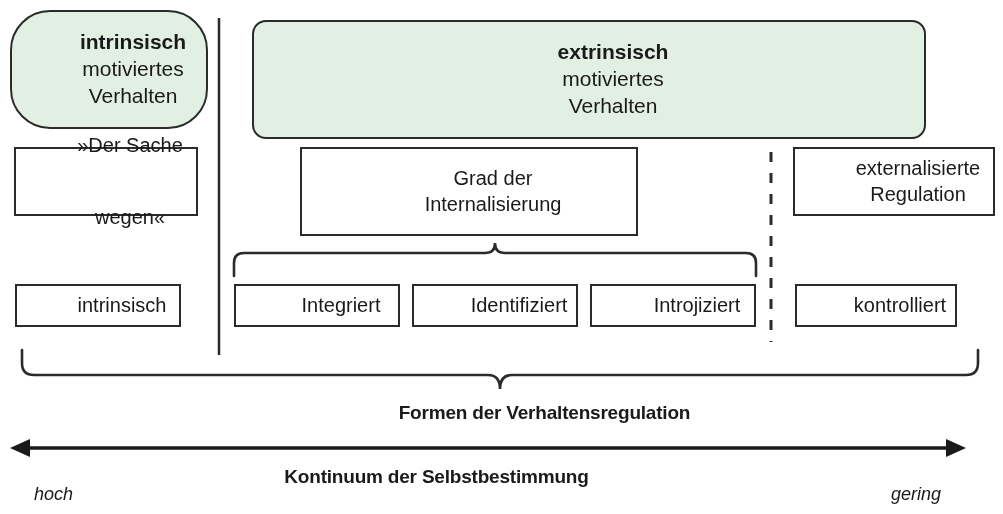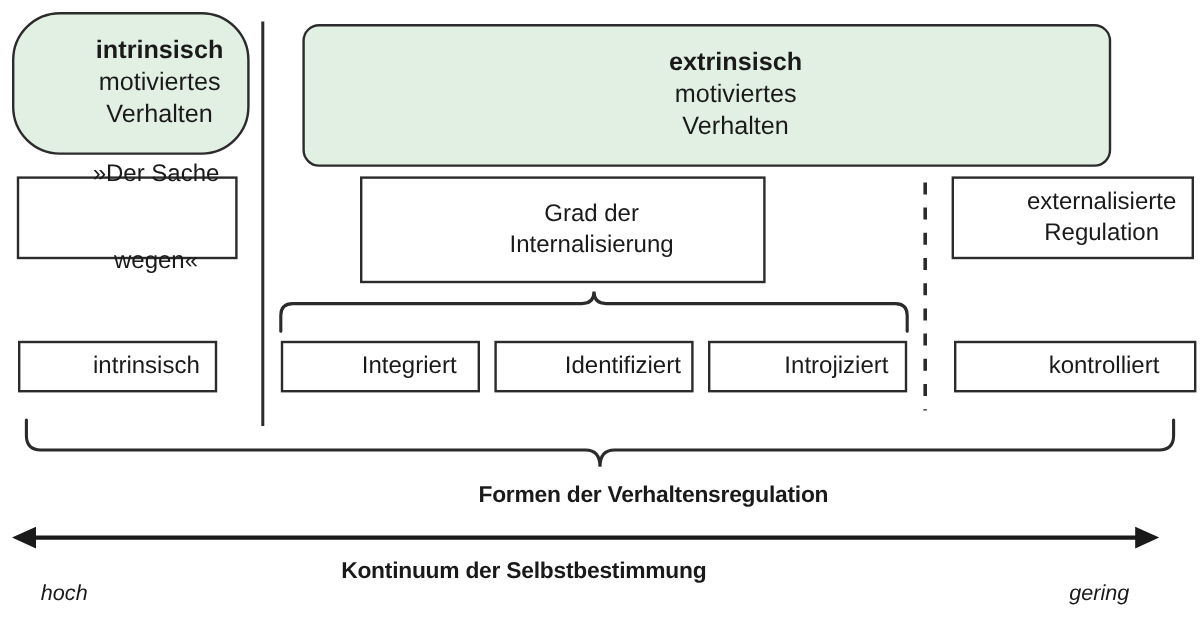--- a/index.html
+++ b/index.html
@@ -83,21 +83,21 @@
   }
   #box-identifiziert {
     left: 412px; top: 284px; width: 166px; height: 43px;
     font-size: 20px;
   }
   #box-introjiziert {
     left: 590px; top: 284px; width: 166px; height: 43px;
     font-size: 20px;
   }
   #box-kontrolliert {
-    left: 795px; top: 284px; width: 202px; height: 43px;
+    left: 795px; top: 284px; width: 162px; height: 43px;
     font-size: 20px;
   }
 
   .caption {
     position: absolute;
     text-align: center;
     white-space: nowrap;
     font-weight: bold;
     font-size: 19px;
     letter-spacing: -0.2px;

